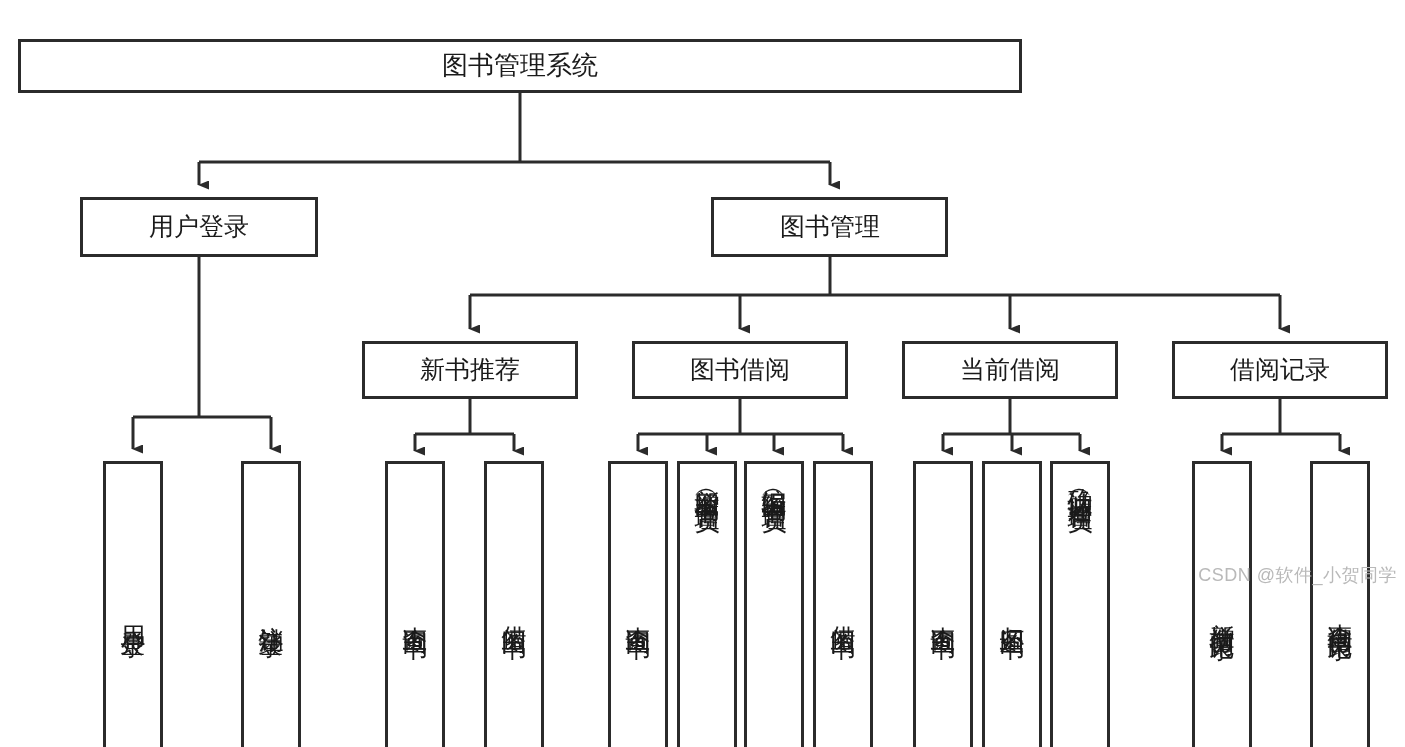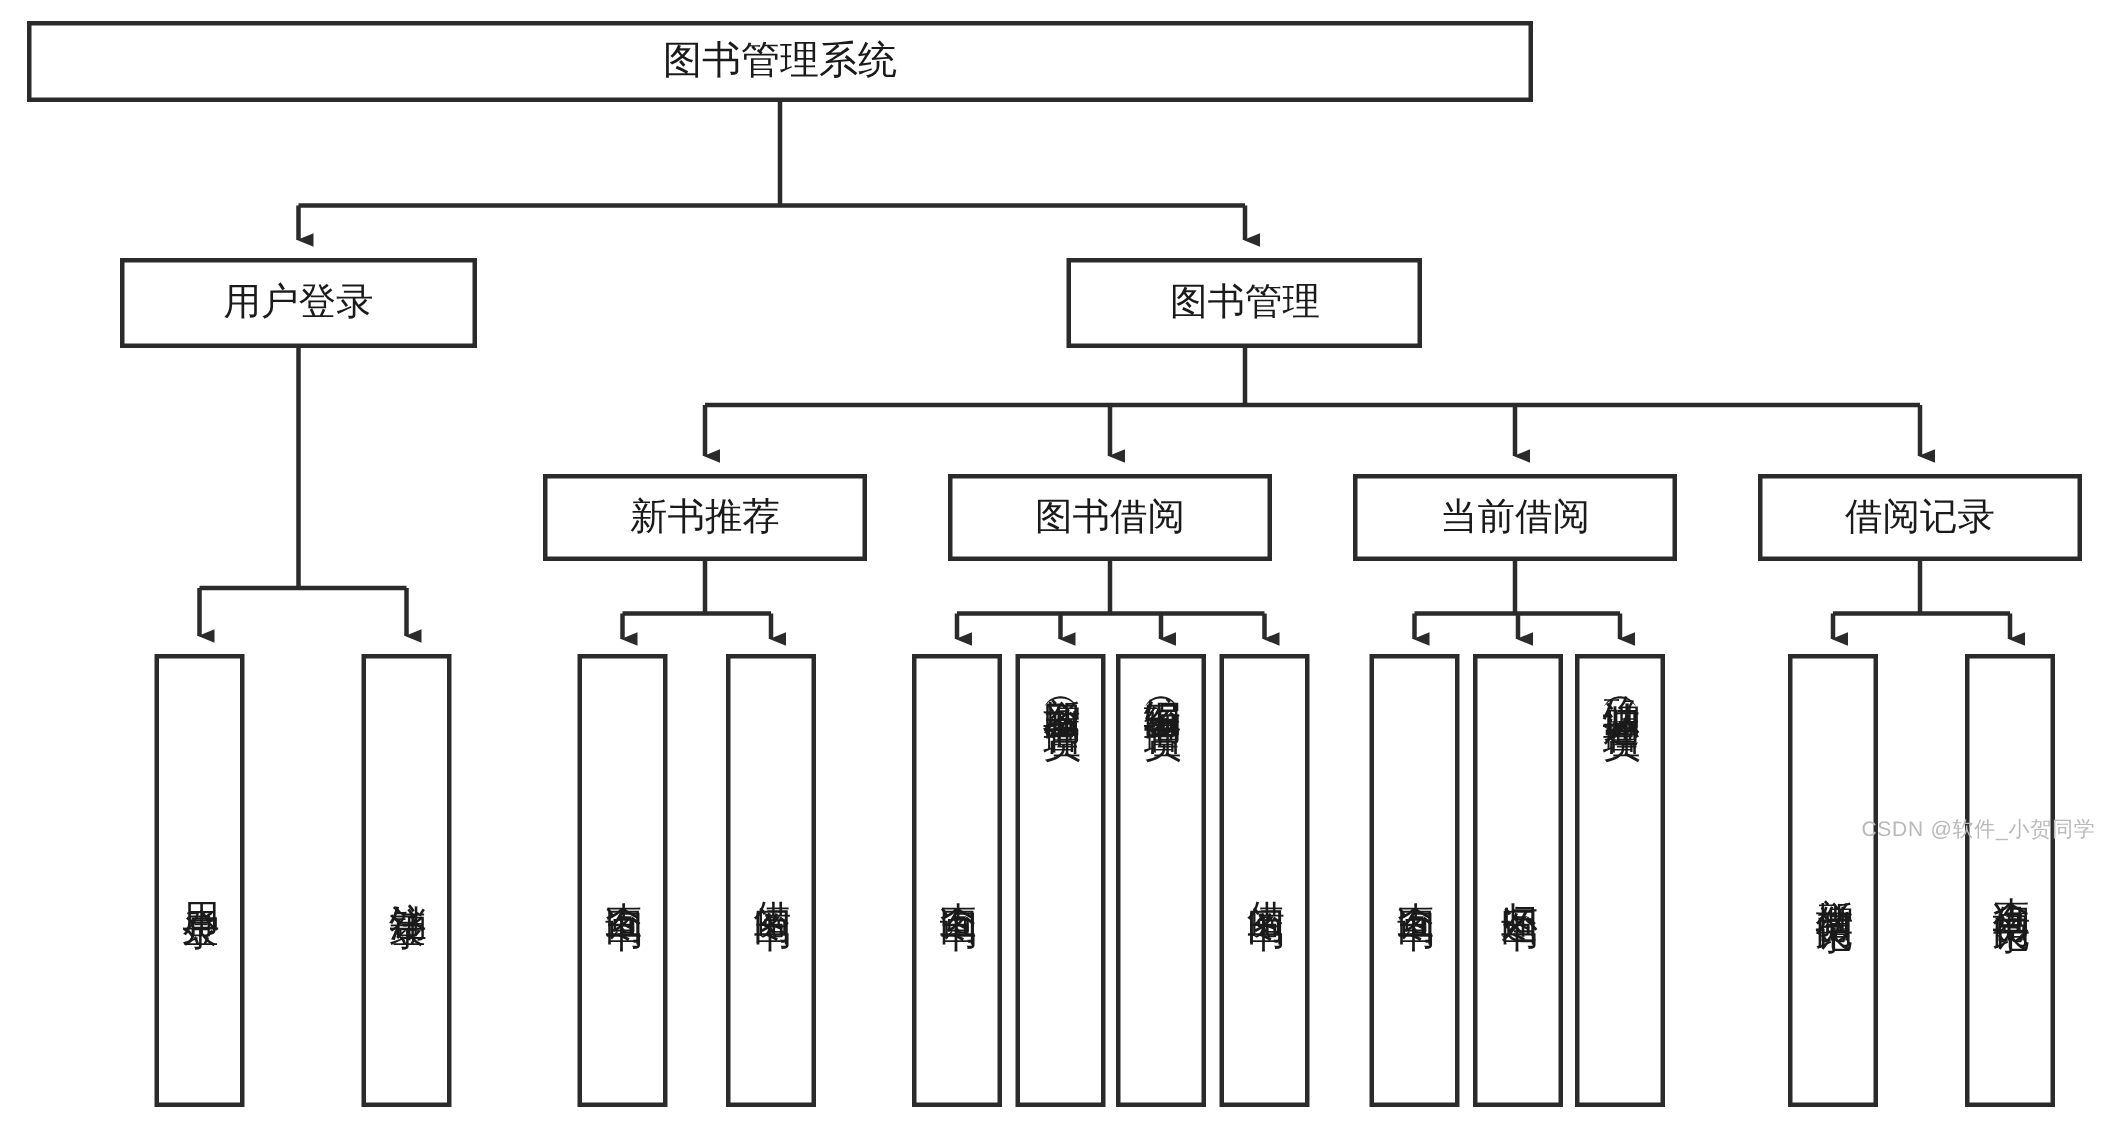--- a/index.html
+++ b/index.html
@@ -11,20 +11,21 @@
     width: 1405px;
     height: 747px;
     font-family: "Liberation Sans", "DejaVu Sans", sans-serif;
     overflow: hidden;
     position: relative;
   }
   #diagram-root {
     position: relative;
     width: 1405px;
     height: 566px;
+    margin-top: 25px;
   }
   svg.flow {
     position: absolute;
     left: 0;
     top: 0;
     width: 1405px;
     height: 747px;
     display: block;
   }
   .node-rect {
@@ -63,21 +64,21 @@
     line-height: 1;
     letter-spacing: 3px;
     color: #1a1a1a;
     white-space: nowrap;
   }
   .watermark {
     position: absolute;
     right: 8px;
     bottom: 4px;
     font-family: "Liberation Sans", "DejaVu Sans", sans-serif;
-    font-size: 14px;
+    font-size: 18px;
     color: #b9b9b9;
     letter-spacing: 0.5px;
     white-space: nowrap;
   }
 </style>
 </head>
 <body>
 
 <div id="diagram-root">
 

